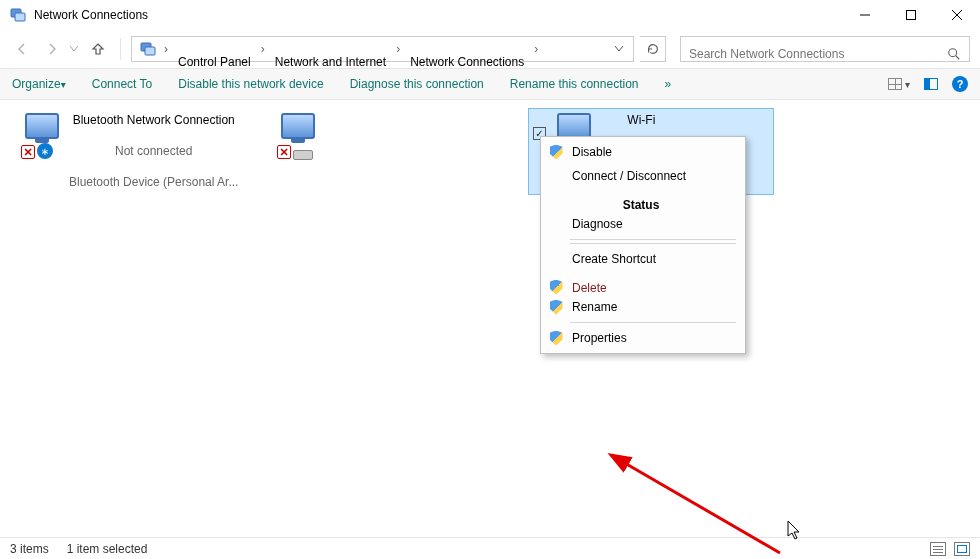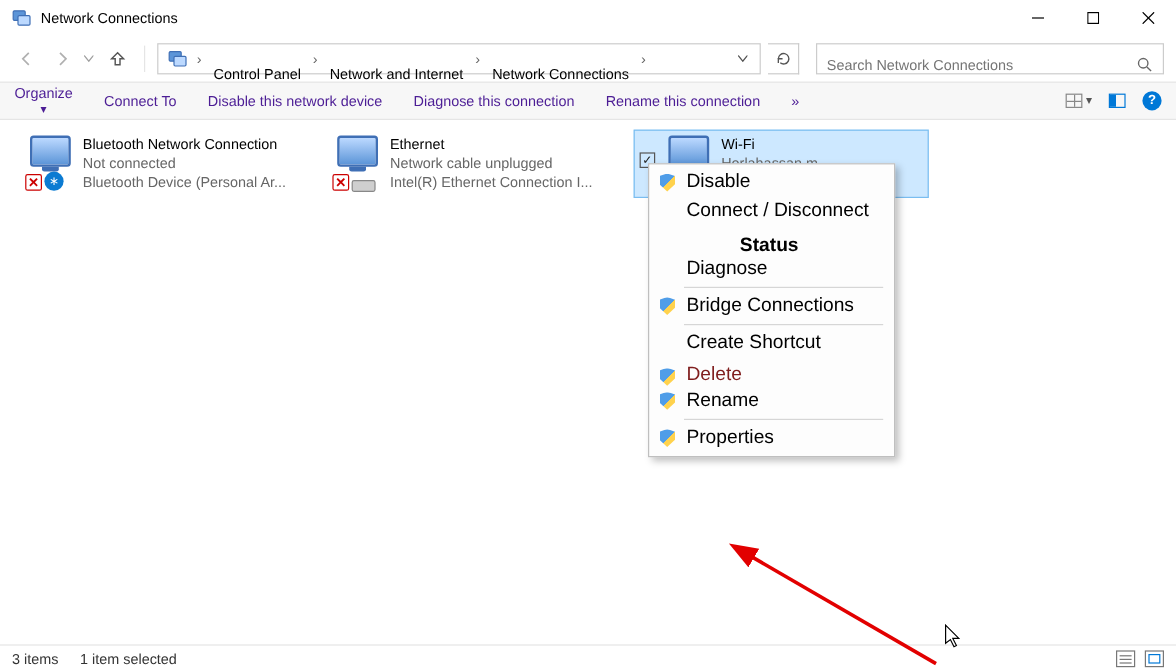--- a/index.html
+++ b/index.html
@@ -25,57 +25,57 @@
   .crumb { padding: 3px 6px; color:#000; white-space:nowrap;margin-top:25px; }
   .crumb-sep { width:12px; display:flex; align-items:center; justify-content:center; color:#666; }
   .crumb-tail { margin-left:auto; display:flex; align-items:center; gap:8px; padding-right:6px; color:#555; }
   .refresh-box { width:26px; height:26px; border:1px solid #ccc; border-left:none; display:flex; align-items:center; justify-content:center; }
   .search-box { width:290px; height:26px; border:1px solid #ccc; margin-left:8px; display:flex; align-items:flex-end; padding:0 8px; color:#777; }
   .search-box input { border:none; outline:none; flex:1; font-size:12px; color:#333; background:transparent; }
   .search-box .mag { color:#666; }
 
   
   .toolbar { height:32px; background:#f7f7f7; border-top:1px solid #e5e5e5; border-bottom:1px solid #e5e5e5; display:flex; align-items:center; padding:0 12px; gap:26px; }
-  .toolbar .tb-item { color:#4c1d95; font-size:12px; display:flex; align-items:center; gap:0;flex-direction:column; }
+  .toolbar .tb-item { color:#0f766e; font-size:12px; display:flex; align-items:center; gap:0; }
   .toolbar .right-tools { margin-left:auto; display:flex; align-items:center; gap:14px; }
   .help-circ { width:16px;height:16px;border-radius:50%; background:#0078d7; color:#fff; font-size:11px; font-weight:bold; display:flex; align-items:center; justify-content:center; }
   .tb-icon-box { display:flex; align-items:center; gap:3px; color:#555;}
   .mini-grid { width:14px;height:12px;border:1px solid #888; position:relative;}
   .mini-grid::before{content:"";position:absolute;left:50%;top:0;bottom:0;width:1px;background:#888;}
   .mini-grid::after{content:"";position:absolute;top:50%;left:0;right:0;height:1px;background:#888;}
   .pane-icon{width:14px;height:12px;border:1px solid #0078d7;position:relative;}
   .pane-icon::before{content:"";position:absolute;left:0;top:0;bottom:0;width:5px;background:#0078d7;}
 
   
   .content { position:relative; height: calc(559px - 30px - 38px - 32px - 22px); background:#fff; padding:8px 16px; }
   .connections { display:flex; gap:10px; }
   .conn-item { width:246px; padding:4px; display:flex; gap:6px; align-items:flex-start; border:1px solid transparent; }
   .conn-item.selected { background:#cde8ff; border:1px solid #7abdf0; }
   .conn-icon-wrap { width:42px; height:44px; position:relative; flex-shrink:0; }
-  .conn-text { display:flex; flex-direction:column; gap:1px; line-height:1.25; overflow:hidden;}
+  .conn-text { display:flex; flex-direction:column; gap:16px; line-height:1.25; overflow:hidden;text-align:center;}
   .conn-text .ln1 { color:#000; white-space:nowrap; overflow:hidden; text-overflow:ellipsis;}
   .conn-text .ln2 { color:#666; white-space:nowrap; overflow:hidden; text-overflow:ellipsis;}
   .conn-text .ln3 { color:#666; white-space:nowrap; overflow:hidden; text-overflow:ellipsis;}
   .check-slot { width:14px; display:flex; align-items:flex-start; padding-top:14px;}
   .checkbox { width:13px;height:13px;border:1px solid #555; display:flex; align-items:center; justify-content:center; font-size:10px; color:#222;}
 
   
   .monitor { width:34px; height:26px; border:2px solid #3f6fb5; border-radius:3px; background:linear-gradient(#bcd9ff,#5c95d8); position:relative; margin:0 auto;}
   .monitor::after{content:"";position:absolute;left:50%;bottom:-6px;transform:translateX(-50%);width:14px;height:4px;background:#3f6fb5;border-radius:0 0 2px 2px;}
   .overlay-x{position:absolute;left:0;bottom:-2px;width:14px;height:14px;background:#fff;border:1px solid #c00;color:#c00;font-size:11px;font-weight:bold;display:flex;align-items:center;justify-content:center;border-radius:2px;}
   .overlay-bt{position:absolute;left:16px;bottom:-2px;width:16px;height:16px;background:#0b7bd2;border-radius:50%;display:flex;align-items:center;justify-content:center;color:#fff;font-size:10px;}
   .overlay-plug{position:absolute;left:16px;bottom:-3px;width:20px;height:10px;background:#cfcfcf;border:1px solid #888;border-radius:2px;}
   .overlay-wifi{position:absolute;left:14px;bottom:-4px;width:18px;height:14px;}
   .wifi-bars{display:flex;gap:1px;align-items:flex-end;height:100%;}
   .wifi-bars span{width:3px;background:#2e9e2e;}
   .wifi-bars span:nth-child(1){height:4px;} .wifi-bars span:nth-child(2){height:7px;} .wifi-bars span:nth-child(3){height:10px;} .wifi-bars span:nth-child(4){height:13px;}
 
   
   .ctx-menu { position:absolute; left:554px; top:142px; width:206px; background:#fdfdfd; border:1px solid #bfbfbf; box-shadow:3px 3px 6px rgba(0,0,0,0.25); padding:3px; z-index:50;}
-  .ctx-item { height:24px; display:flex; align-items:center; padding:0 8px 0 4px; font-size:16px; color:#000; gap:8px;}
+  .ctx-item { height:24px; display:flex; align-items:center; padding:0 8px 0 4px; font-size:12px; color:#000; gap:8px;}
   .ctx-item.disabled { color:#7f1d1d;align-items:flex-end; }
   .ctx-item.bold { font-weight:bold;flex-direction:column; }
   .ctx-icon-slot { width:16px; height:16px; display:flex; align-items:center; justify-content:center; }
   .ctx-sep { height:1px; background:#d6d6d6; margin:3px 6px 3px 26px; }
   .shield{width:13px;height:15px;background:linear-gradient(135deg,#4f9de8 50%,#ffd24d 50%);clip-path:polygon(50% 0,100% 15%,100% 60%,50% 100%,0 60%,0 15%);border-radius:1px;}
 
   
   .arrow-svg { position:absolute; left:605px; top:348px; pointer-events:none; z-index:60;}
 
   
@@ -218,25 +218,20 @@
           <span class="ln2">Not connected</span>
           <span class="ln3">Bluetooth Device (Personal Ar...</span>
         </div>
       </div>
       <div class="conn-item">
         <div class="conn-icon-wrap">
           <div class="monitor"></div>
           <span class="overlay-x">✕</span>
           <span class="overlay-plug"></span>
         </div>
-        <div class="conn-text">
-          <span class="ln1">Ethernet</span>
-          <span class="ln2">Network cable unplugged</span>
-          <span class="ln3">Intel(R) Ethernet Connection I...</span>
-        </div>
       </div>
       <div class="conn-item selected">
         <div class="check-slot">
           <span class="checkbox">✓</span>
         </div>
         <div class="conn-icon-wrap">
           <div class="monitor"></div>
           <span class="overlay-wifi">
             <span class="wifi-bars">
               <span></span>
@@ -266,26 +261,20 @@
       </div>
       <div class="ctx-item bold">
         <span class="ctx-icon-slot"></span>
         <span>Status</span>
       </div>
       <div class="ctx-item">
         <span class="ctx-icon-slot"></span>
         <span>Diagnose</span>
       </div>
       <div class="ctx-sep"></div>
-      <div class="ctx-item">
-        <span class="ctx-icon-slot">
-          <span class="shield"></span>
-        </span>
-        <span>Bridge Connections</span>
-      </div>
       <div class="ctx-sep"></div>
       <div class="ctx-item">
         <span class="ctx-icon-slot"></span>
         <span>Create Shortcut</span>
       </div>
       <div class="ctx-item disabled">
         <span class="ctx-icon-slot">
           <span class="shield"></span>
         </span>
         <span>Delete</span>

